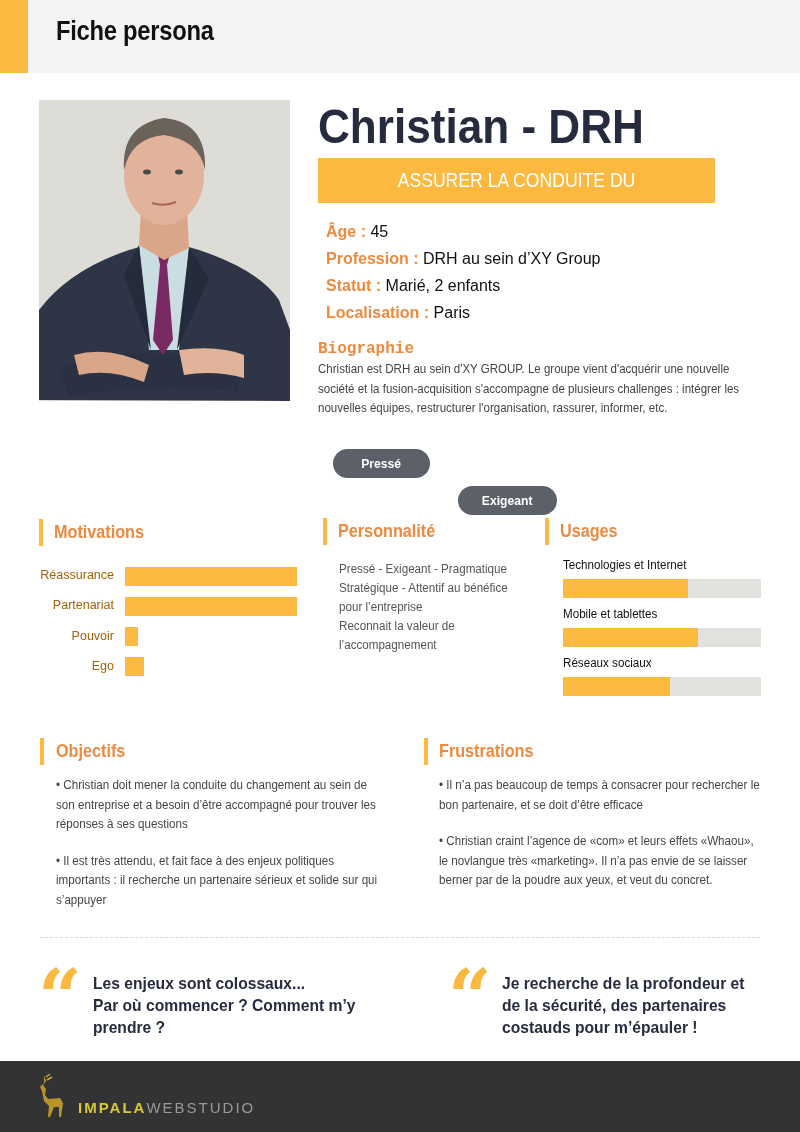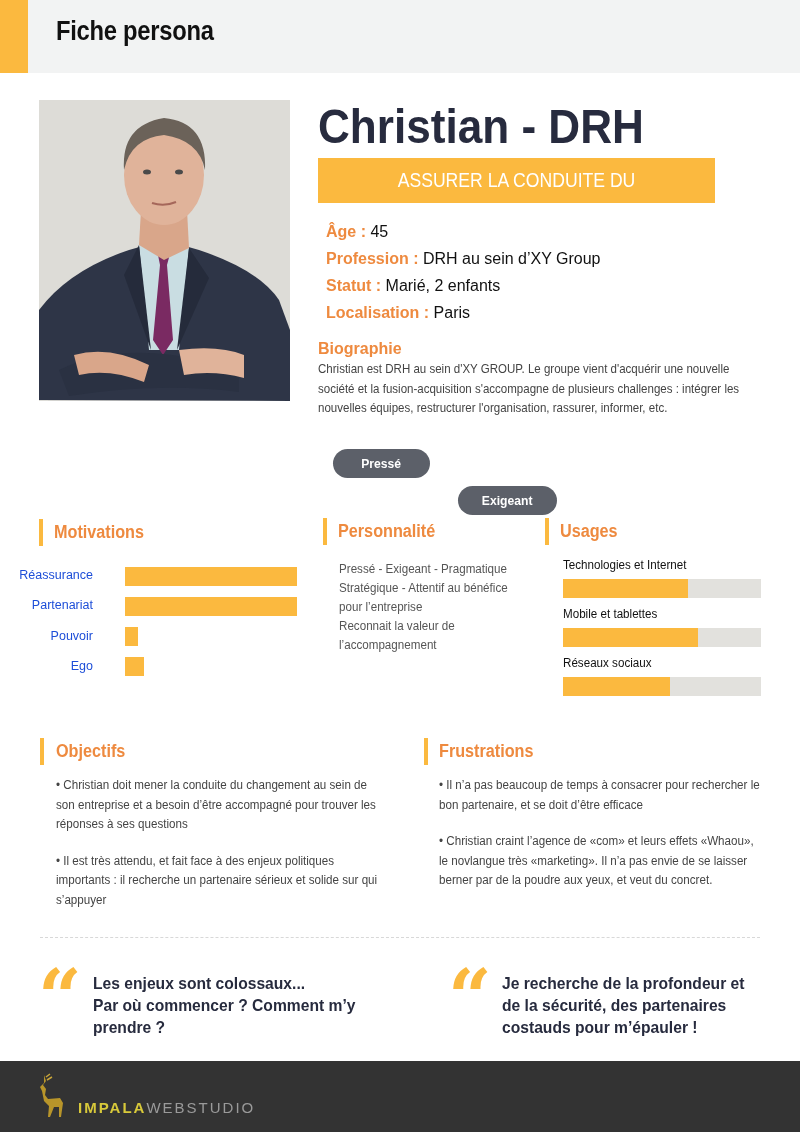--- a/index.html
+++ b/index.html
@@ -12,30 +12,30 @@
 
   .photo { position: absolute; left: 39px; top: 100px; width: 251px; height: 301px; background: linear-gradient(160deg, #e6e5e0 0%, #d9d8d3 60%, #cfcec9 100%); overflow: hidden; }
 
   .name { position: absolute; left: 318px; top: 98px; font-size: 49px; font-weight: bold; color: #272b3e; transform: scaleX(0.9); transform-origin: left; white-space: nowrap; }
   .tagline { position: absolute; left: 318px; top: 158px; width: 397px; height: 45px; background: #fbb93f; color: #fff; font-size: 20px; line-height: 45px; text-align: center; transform-origin: left; }
   .tagline span { display: inline-block; transform: scaleX(0.88); }
 
   .info { position: absolute; left: 314px; font-size: 16px; color: #111; white-space: nowrap; margin-left: 12px; }
   .info .lbl { color: #ee8a3f; font-weight: bold; }
 
-  .bio-title { position: absolute; left: 318px; top: 340px; font-size: 16px; font-weight: bold; color: #ee8a3f; }
+  .bio-title { position: absolute; left: 318px; top: 340px; font-size: 16px; font-weight: bold; color: #ee8a3f; font-family: Liberation Mono, monospace; }
   .bio-text { position: absolute; left: 318px; top: 360px; width: 460px; font-size: 12.4px; line-height: 19.5px; color: #444; transform: scaleX(0.93); transform-origin: left; }
 
   .tags { position: absolute; left: 333px; top: 449px; display: flex; gap: 28px; }
   .tag { height: 29px; border-radius: 15px; background: #5c6069; color: #fff; font-weight: bold; font-size: 13.5px; line-height: 29px; text-align: center; }
   .tag span { display: inline-block; transform: scaleX(0.9); }
 
   .sec-bar { position: absolute; width: 4px; height: 27px; background: #fbb93f; }
   .sec-title { position: absolute; font-size: 18px; font-weight: bold; color: #ee8a3f; transform: scaleX(0.9); transform-origin: left; white-space: nowrap; }
-  .mot-label { position: absolute; right: 707px; font-size: 12.5px; color: #1d4ed8; white-space: nowrap; text-align: right; }
+  .mot-label { position: absolute; right: 686px; font-size: 12.5px; color: #a16207; white-space: nowrap; text-align: right; }
   .mot-bar { position: absolute; left: 125px; height: 19px; background: #fbb93f; }
 
   .perso-text { position: absolute; left: 339px; top: 560px; width: 190px; font-size: 12.5px; line-height: 19px; color: #555; transform: scaleX(0.93); transform-origin: left; }
 
   .usage-label { position: absolute; left: 563px; font-size: 12.5px; color: #111; white-space: nowrap; transform: scaleX(0.93); transform-origin: left; }
   .usage-track { position: absolute; left: 563px; width: 198px; height: 19px; background: #e2e1dd; }
   .usage-fill { height: 19px; background: #fbb93f; }
 
   .list-text { position: absolute; font-size: 12.5px; line-height: 19.5px; color: #444; transform: scaleX(0.93); transform-origin: left; }
   .list-text p { margin-bottom: 17px; }

